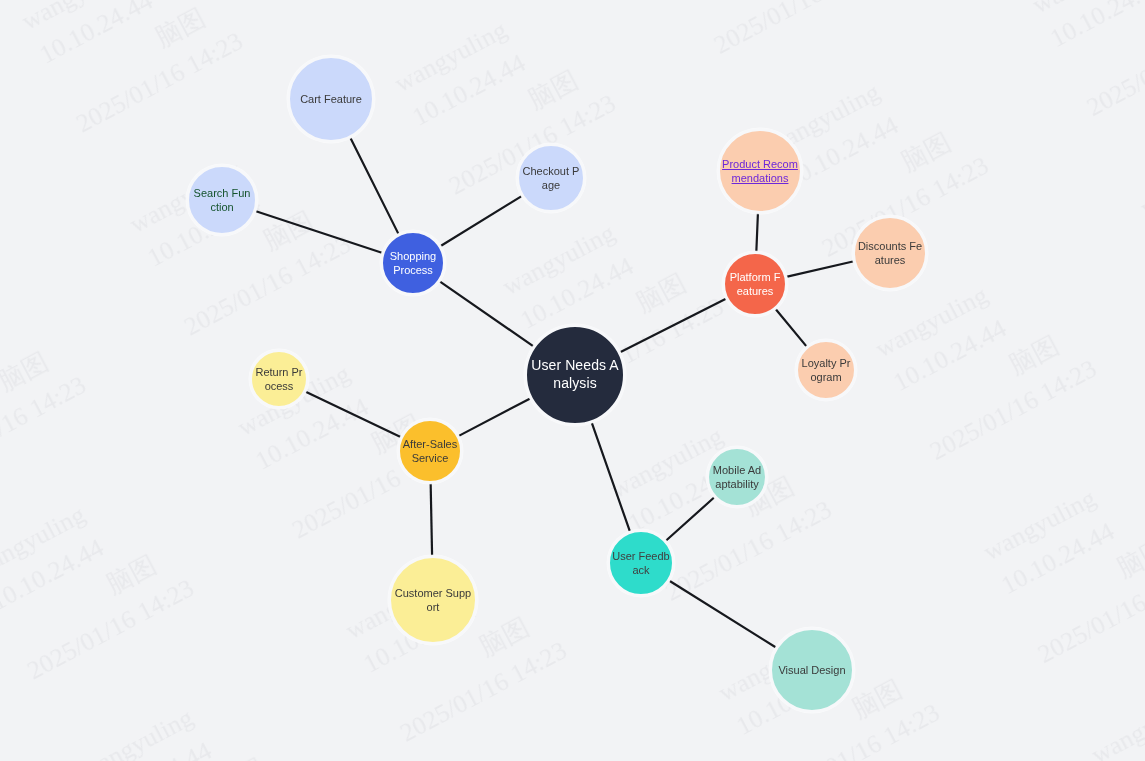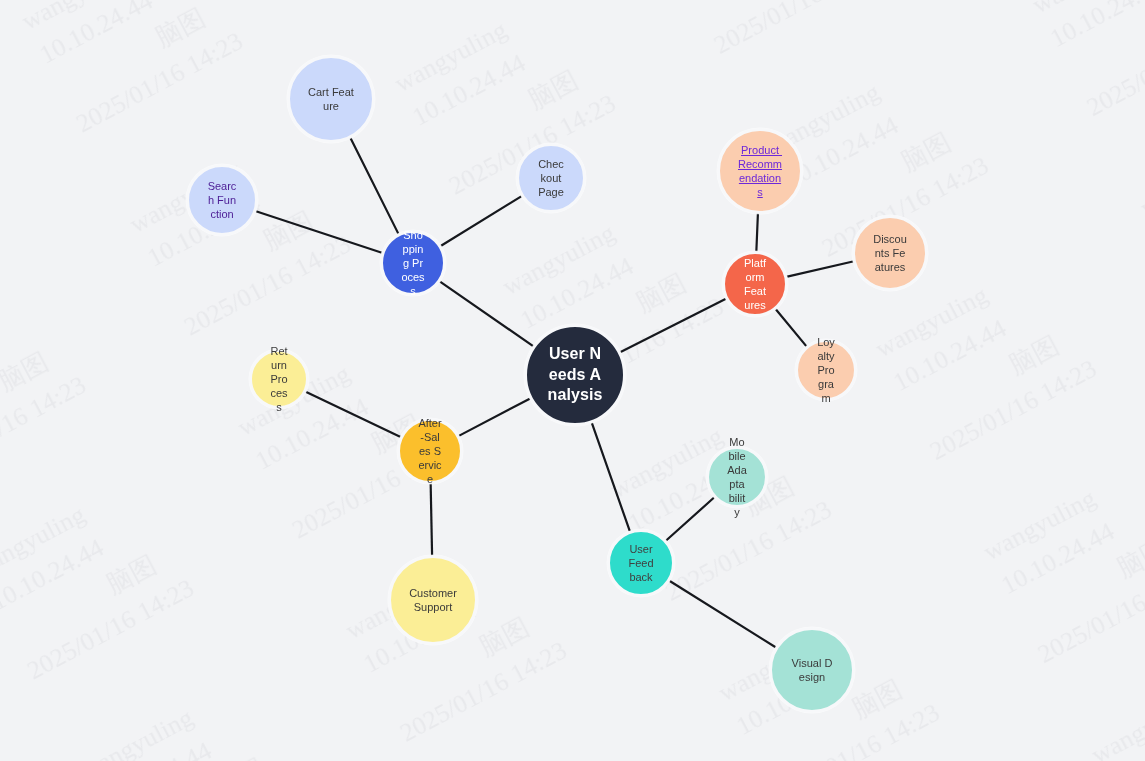--- a/index.html
+++ b/index.html
@@ -42,29 +42,29 @@
     display: flex;
     align-items: center;
     justify-content: center;
     text-align: center;
     border: 3px solid #f7f8fa;
     box-shadow: 0 0 0 0.5px rgba(255,255,255,0.6);
   }
   .node-label {
     display: block;
     width: 100%;
-    padding: 0 18px;
+    padding: 0 2px;
     box-sizing: border-box;
     line-height: 1.28;
     word-break: break-all;
     white-space: pre-wrap;
   }
   .node.central .node-label {
-    font-size: 16px;
-    font-weight: bold;
+    font-size: 14px;
+    font-weight: normal;
     letter-spacing: 0.1px;
   }
   .node.primary .node-label {
     font-size: 11px;
     font-weight: normal;
   }
   .node.leaf .node-label {
     font-size: 11px;
     font-weight: normal;
   }
@@ -115,21 +115,21 @@
       </div>
       <div class="node primary" style="left: 397px; top: 418px; width: 66px; height: 66px; background: rgb(251, 191, 44); color: rgb(58, 58, 58);">
         <span class="node-label">After-Sales Service</span>
       </div>
       <div class="node primary" style="left: 607px; top: 529px; width: 68px; height: 68px; background: rgb(46, 220, 203); color: #404040;">
         <span class="node-label">User Feedback</span>
       </div>
       <div class="node leaf" style="left: 287px; top: 55px; width: 88px; height: 88px; background: rgb(203, 217, 251); color: rgb(58, 58, 58);">
         <span class="node-label">Cart Feature</span>
       </div>
-      <div class="node leaf" style="left: 186px; top: 164px; width: 72px; height: 72px; background: rgb(203, 217, 251); color: #4c1d95;">
+      <div class="node leaf" style="left: 186px; top: 164px; width: 72px; height: 72px; background: rgb(203, 217, 251); color: #14532d;">
         <span class="node-label">Search Function</span>
       </div>
       <div class="node leaf" style="left: 516px; top: 143px; width: 70px; height: 70px; background: rgb(203, 217, 251); color: rgb(58, 58, 58); align-items: center;">
         <span class="node-label">Checkout Page</span>
       </div>
       <div class="node leaf" style="left: 717px; top: 128px; width: 86px; height: 86px; background: rgb(251, 205, 175); color: #6d28d9; text-decoration: underline;">
         <span class="node-label">Product Recommendations</span>
       </div>
       <div class="node leaf" style="left: 852px; top: 215px; width: 76px; height: 76px; background: rgb(251, 205, 175); color: rgb(58, 58, 58);">
         <span class="node-label">Discounts Features</span>

